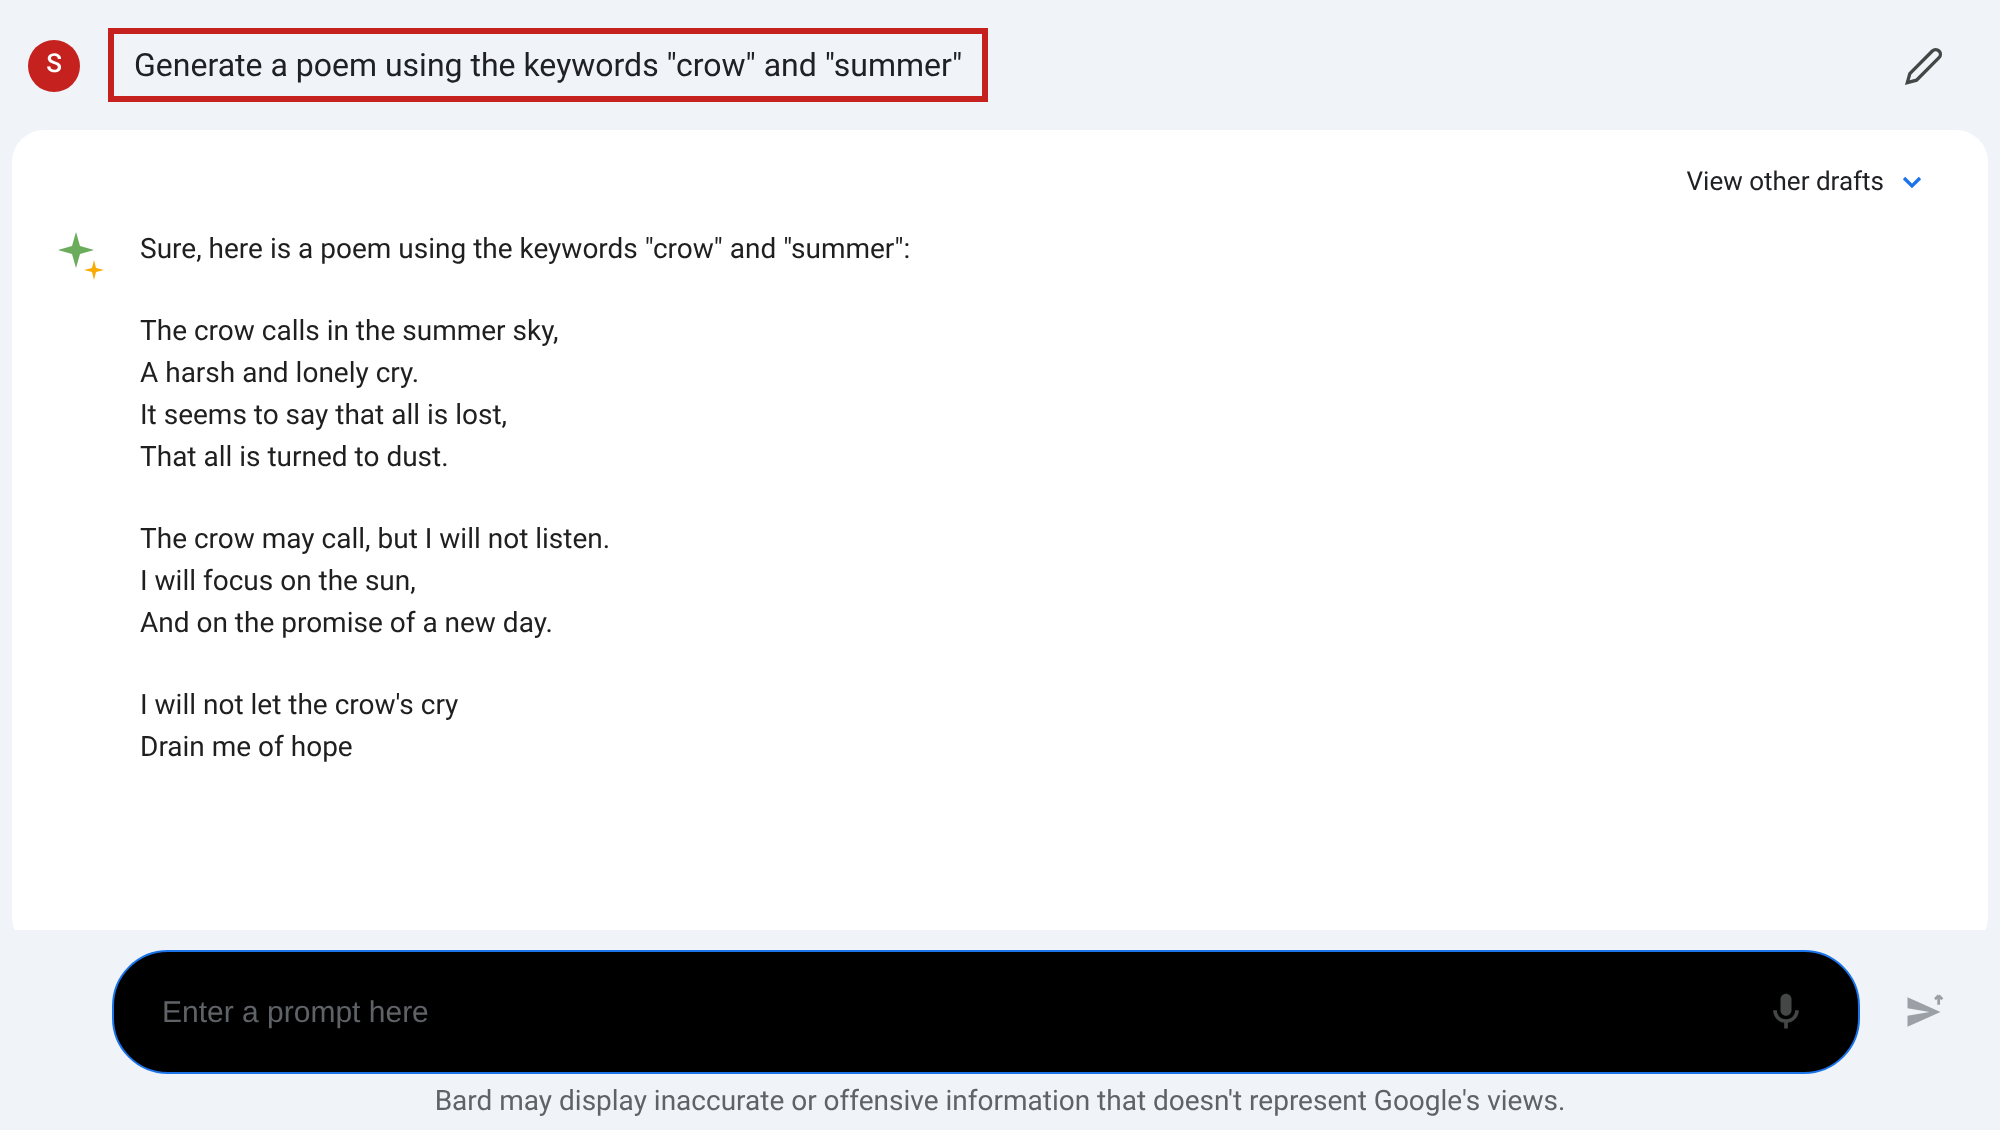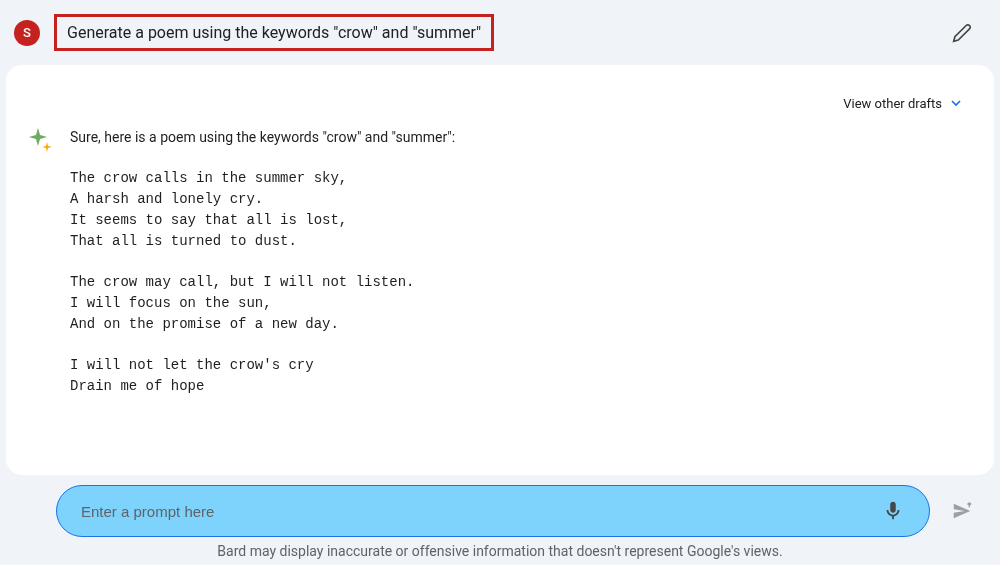--- a/index.html
+++ b/index.html
@@ -74,21 +74,20 @@
       gap: 4px;
     }
     .view-drafts {
       font-size: 13px;
       color: #202124;
       display: flex;
       align-items: flex-end;
       gap: 6px;
       cursor: pointer;
       padding: 4px 8px;
-      margin-top: 12px;
     }
     .response-body {
       display: flex;
       gap: 16px;
     }
     .sparkle-icon {
       width: 26px;
       height: 26px;
       flex-shrink: 0;
       position: relative;
@@ -97,21 +96,20 @@
       flex: 1;
       font-size: 14px;
       line-height: 1.5;
       color: #1f1f1f;
     }
     .response-content p {
       margin-bottom: 20px;
     }
     .poem-stanza {
       margin-bottom: 20px;
-      font-family: Liberation Mono, monospace;
     }
     .poem-line {
       display: block;
     }
     .input-area {
       position: absolute;
       bottom: 0;
       left: 0;
       right: 0;
       padding: 10px 20px 4px 20px;
@@ -119,25 +117,25 @@
     }
     .input-row {
       display: flex;
       align-items: center;
       gap: 14px;
     }
     .prompt-input-wrap {
       flex: 1;
       display: flex;
       align-items: center;
-      background: #7dd3fc;
+      background: #000000;
       border: 1px solid #1a73e8;
       border-radius: 28px;
       padding: 4px 18px 4px 24px;
-      height: 52px;
+      height: 62px;
       margin-left: 36px;
     }
     .prompt-input {
       flex: 1;
       border: none;
       outline: none;
       font-size: 15px;
       color: #5f6368;
       background: transparent;
     }

